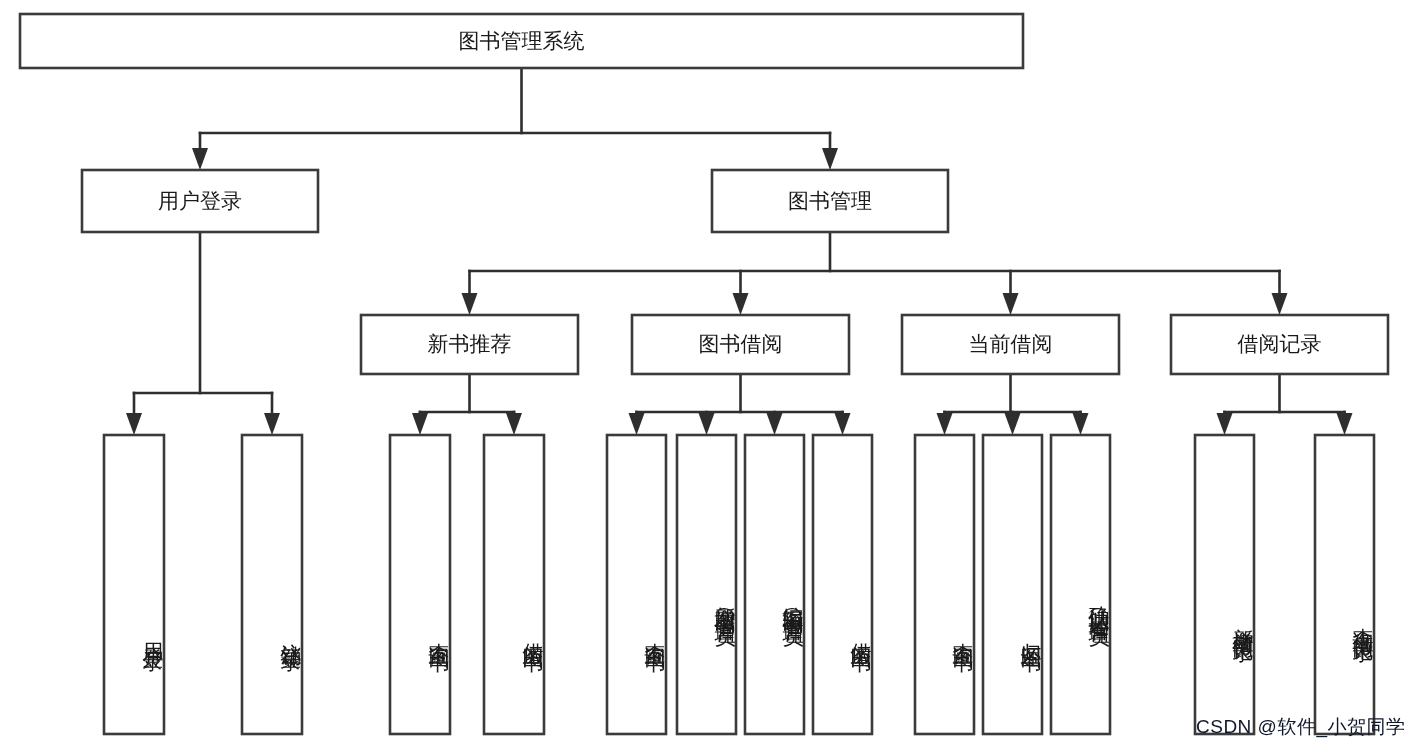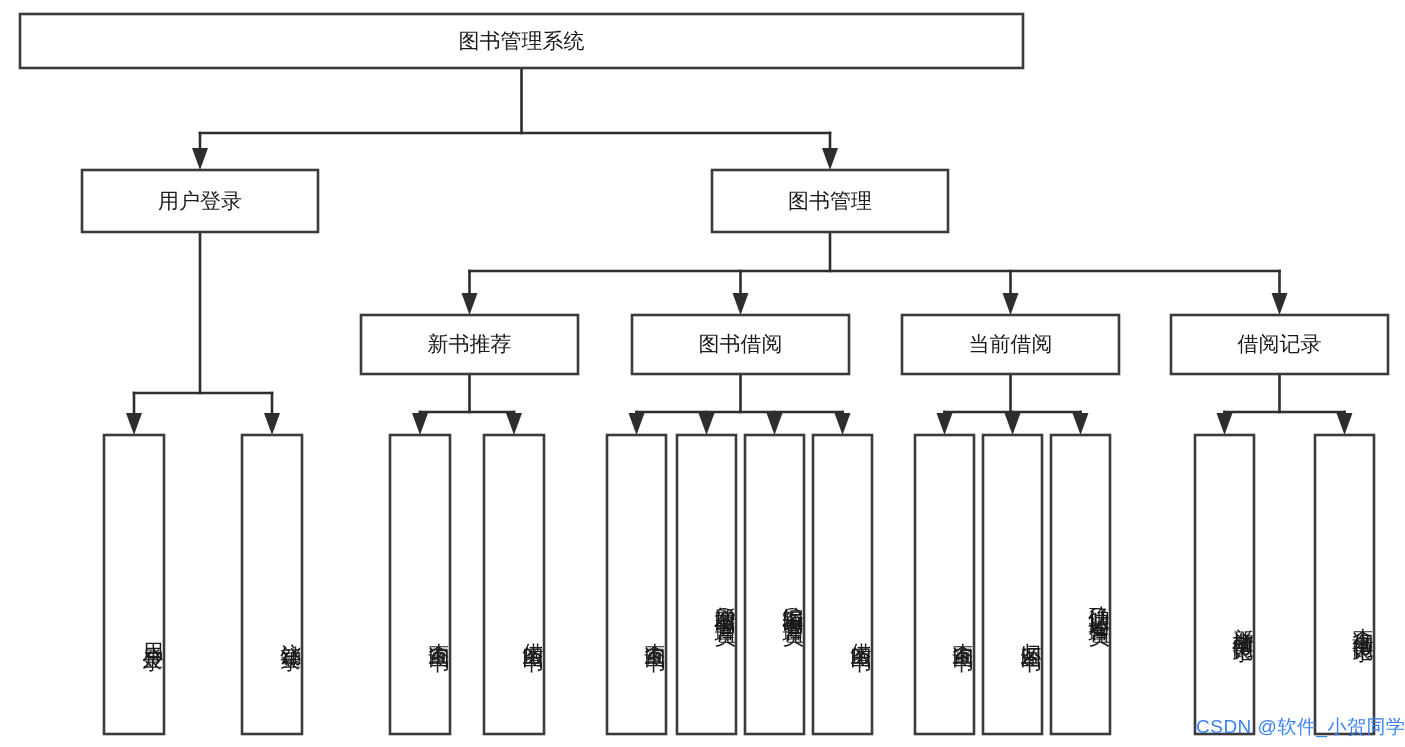--- a/index.html
+++ b/index.html
@@ -61,21 +61,21 @@
     white-space: nowrap;
     pointer-events: none;
     display: flex;
     align-items: flex-start;
     justify-content: center;
   }
   .watermark {
     position: absolute;
     font-family: "Liberation Sans", sans-serif;
     font-size: 19px;
-    color: #3b82f6;
+    color: #0f172a;
     white-space: nowrap;
     letter-spacing: 0.5px;
   }
 </style>
 </head>
 <body>
 
 <div id="diagram-root">
 
   <svg id="diagram-svg" viewBox="0 0 1405 747">

